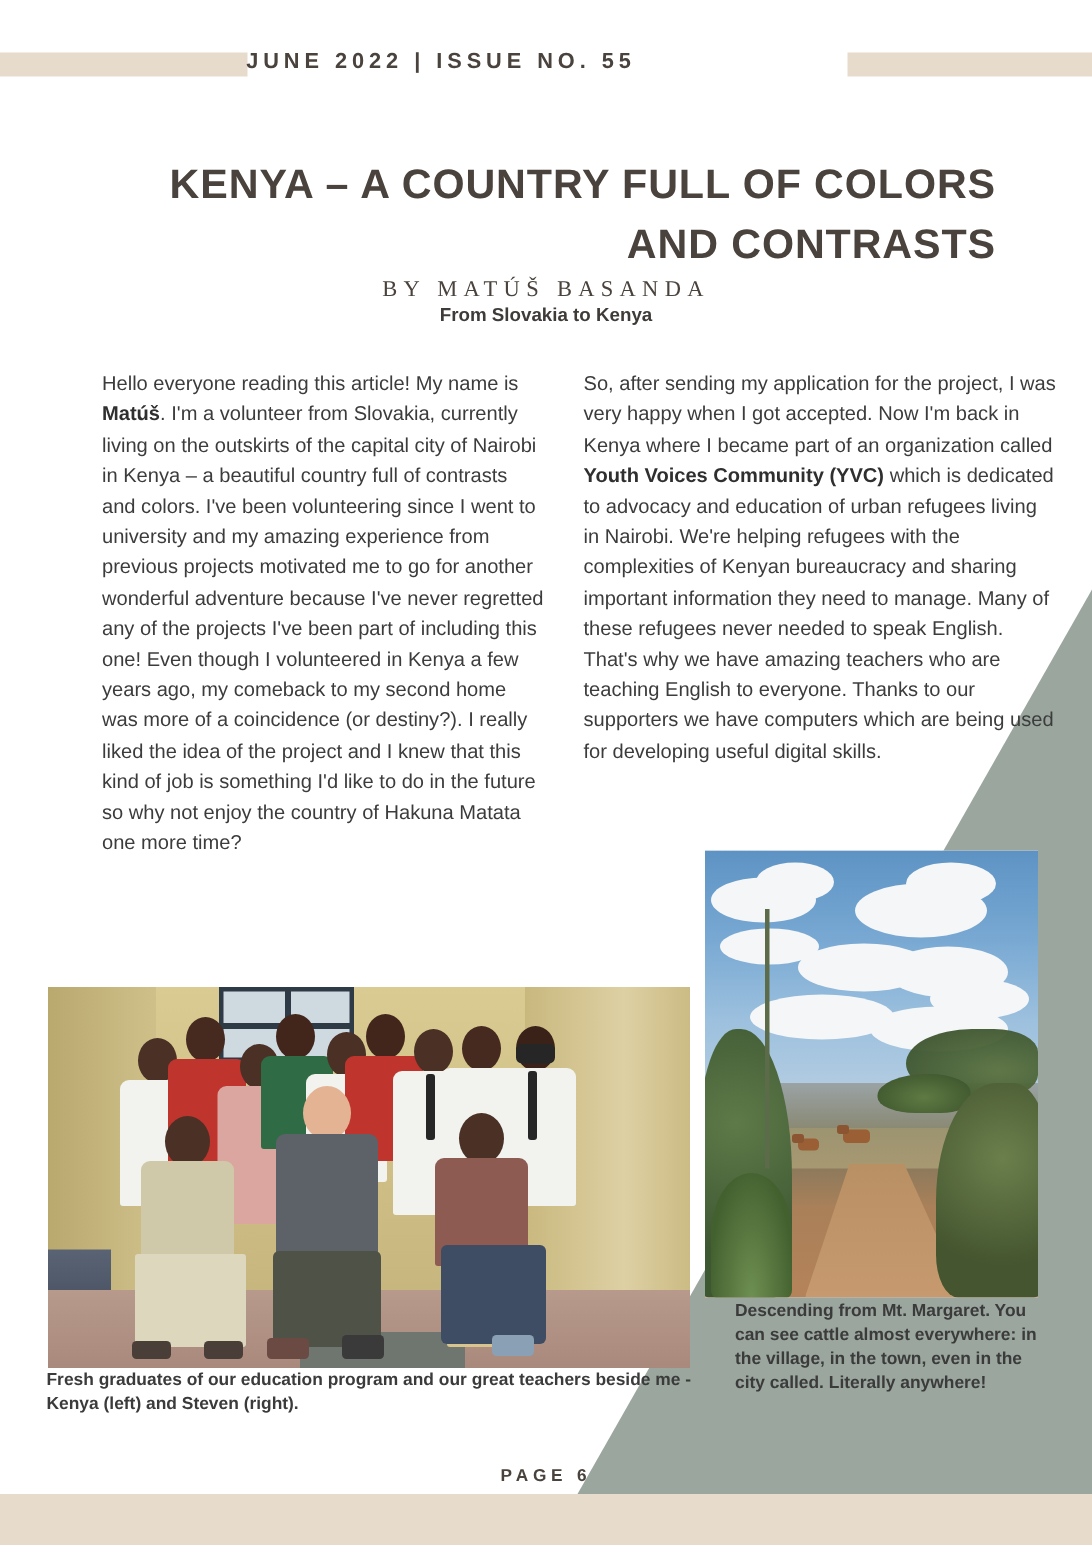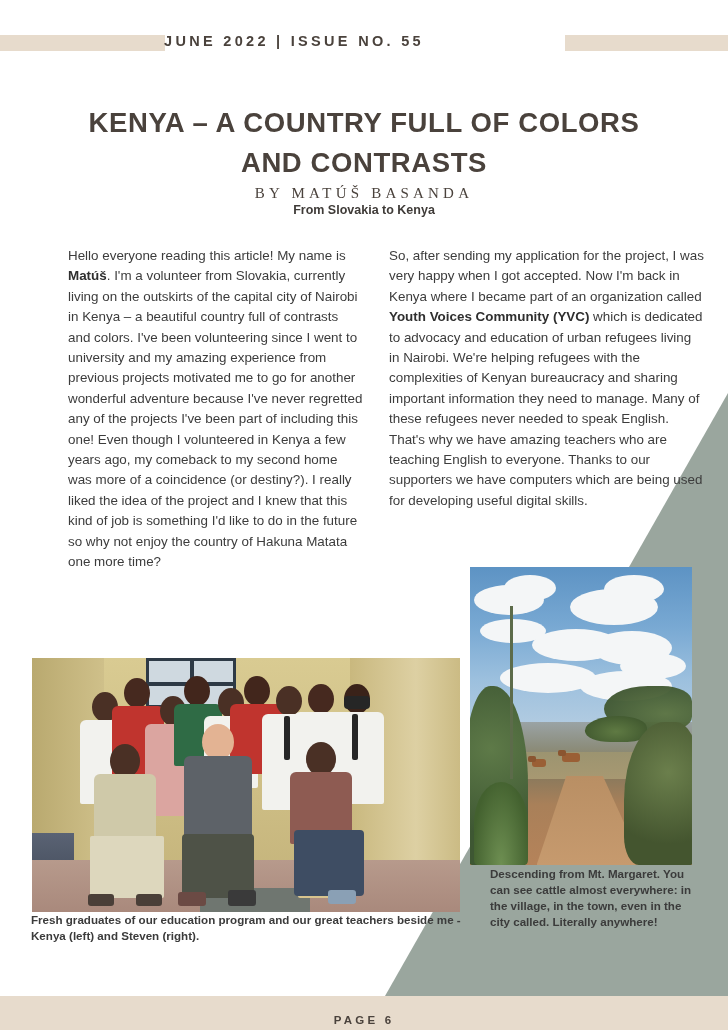--- a/index.html
+++ b/index.html
@@ -17,21 +17,21 @@
   .hdr-bar.left{left:0;width:165px;}
   .hdr-bar.right{left:565px;width:163px;}
   .issue-line{
     position:absolute;top:33px;left:0;width:588px;text-align:center;
     font-size:14.5px;letter-spacing:3.3px;color:#4a423c;font-weight:600;
   }
 
   
   .title{
     position:absolute;top:103px;left:64px;width:600px;
-    text-align:center;font-size:27.5px;line-height:40px;
+    text-align:right;font-size:27.5px;line-height:40px;
     font-weight:700;letter-spacing:.6px;color:#4a423c;
   }
   .byline{
     position:absolute;top:185px;left:0;width:728px;text-align:center;
     font-family:"Liberation Serif", serif;
     font-size:15px;letter-spacing:4.2px;color:#4a423c;
   }
   .subtitle{
     position:absolute;top:203px;left:0;width:728px;text-align:center;
     font-size:12.5px;font-weight:700;color:#3f3b38;
@@ -122,21 +122,21 @@
 
   
   .caption{position:absolute;font-size:11.6px;line-height:16px;
     font-weight:700;color:#3b3b3b;}
   #caption-left{left:31px;top:912px;width:440px;}
   #caption-right{left:490px;top:866px;width:205px;}
 
   
   .footer{position:absolute;left:0;top:996px;width:728px;height:34px;
     background:#e7dbcc;}
-  .footer-text{position:absolute;left:0;top:1014px;width:728px;
+  .footer-text{position:absolute;left:0;top:978px;width:728px;
     text-align:center;font-size:11.5px;letter-spacing:3.2px;
     color:#4a423c;font-weight:600;}
 </style>
 </head>
 <body>
 
 <div class="page">
 
   <svg class="diag" viewBox="0 0 728 1030" preserveAspectRatio="none">
     <polygon points="728,393 728,996 385,996" fill="#9aa69e"></polygon>

